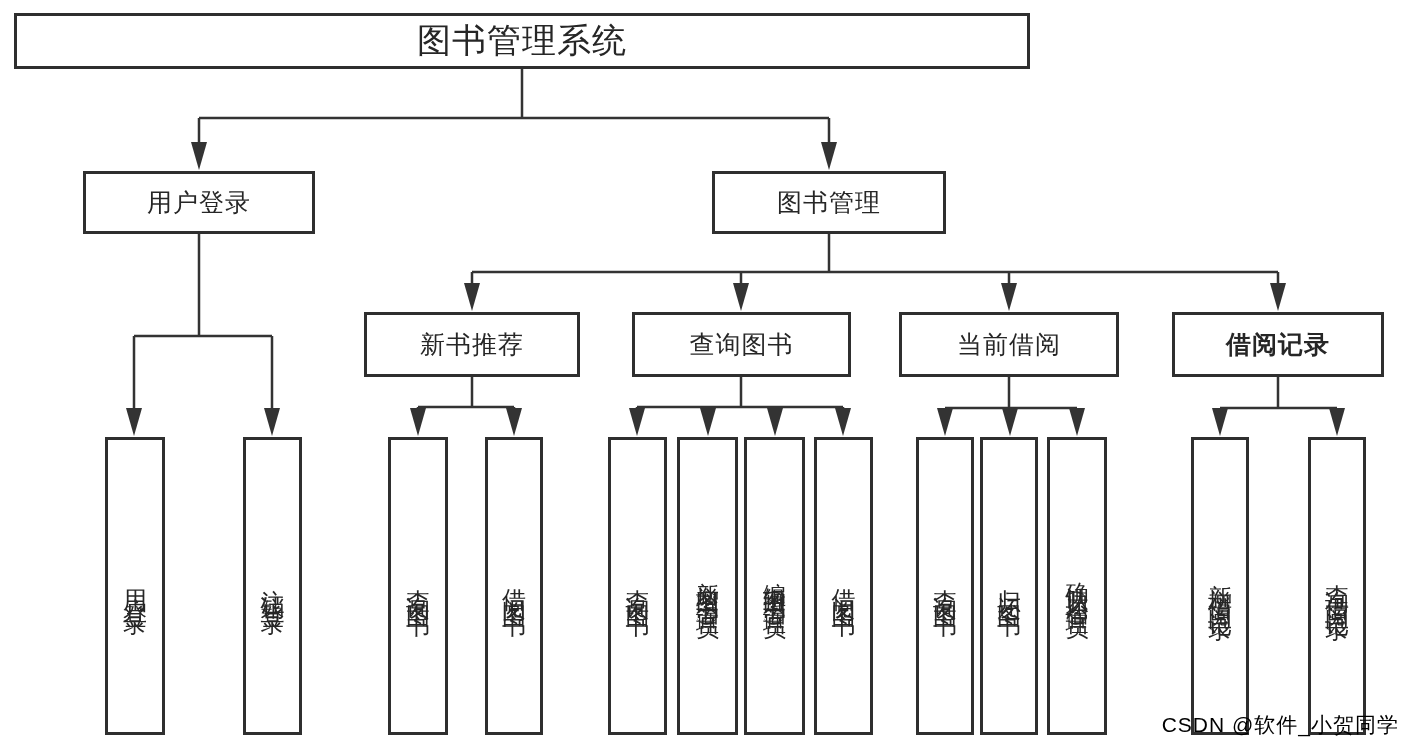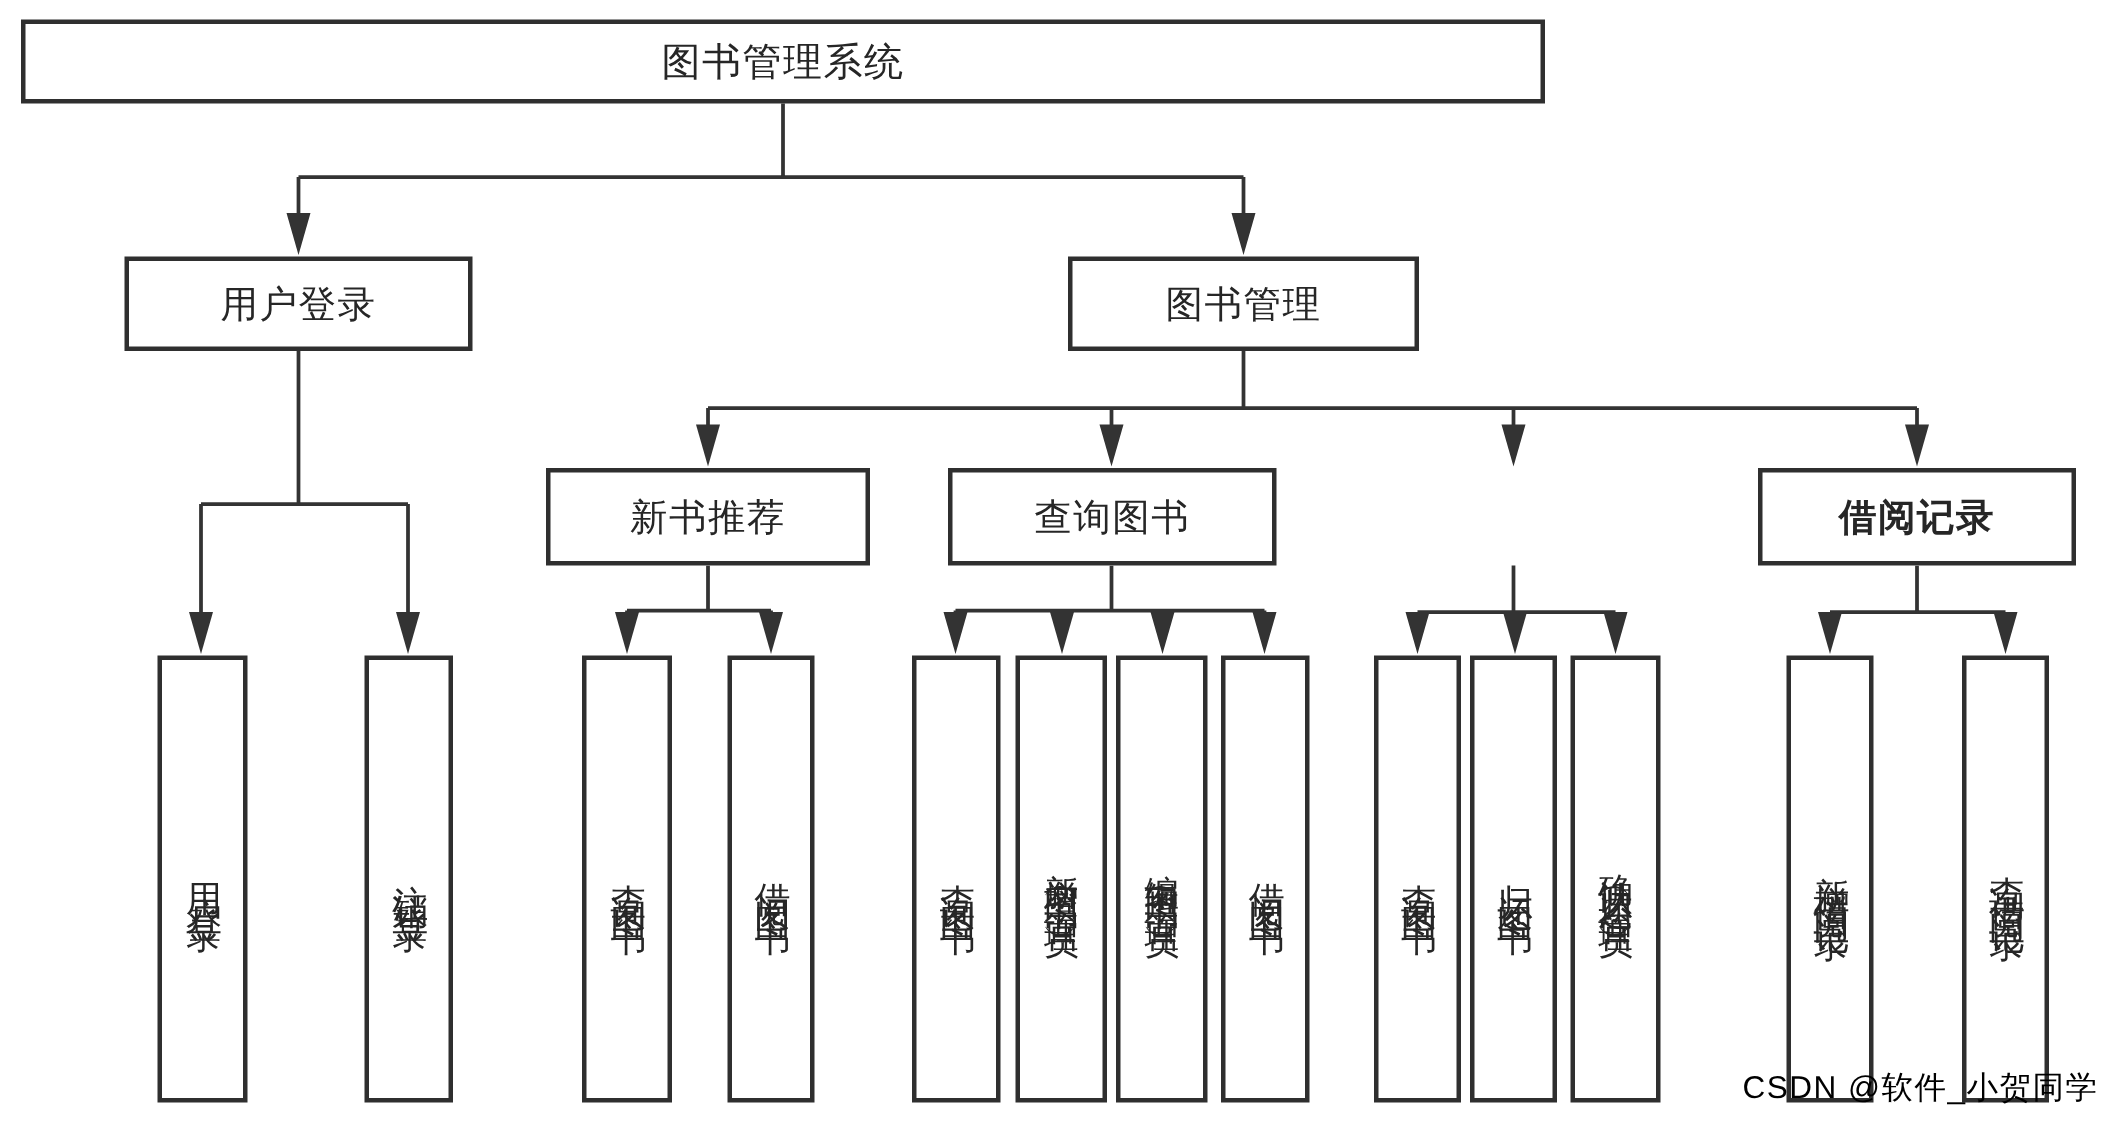--- a/index.html
+++ b/index.html
@@ -7,21 +7,21 @@
     position:relative; width:1405px; height:747px; background:#ffffff;
     font-family:"Liberation Sans","DejaVu Sans",sans-serif; overflow:hidden;
   }
   svg.wires { position:absolute; left:0; top:0; width:1405px; height:747px; }
   .node {
     position:absolute; box-sizing:border-box;
     border:3px solid #2f2f2f; background:#ffffff;
     display:flex; align-items:center; justify-content:center;
     font-size:25px; color:#262626; letter-spacing:1px; white-space:nowrap;
   }
-  .node.root { font-size:26px; }
+  .node.root { font-size:34px; }
   .leaf {
     position:absolute; top:437px; height:298px; box-sizing:border-box;
     border:3px solid #2f2f2f; background:#ffffff;
     display:flex; align-items:center; justify-content:center;
     writing-mode:vertical-rl; text-orientation:mixed;
     font-size:24px; letter-spacing:8px; line-height:1; color:#262626;
   }
   .leaf.long { font-size:23px; letter-spacing:5px; }
   .leaf.mid  { letter-spacing:7px; }
   .watermark {
@@ -74,20 +74,21 @@
     </g>
   </svg>
 
   <div class="node root" style="left:14px; top:13px; width:1016px; height:56px;">图书管理系统</div>
 
   <div class="node" style="left:83px; top:171px; width:232px; height:63px;">用户登录</div>
   <div class="node" style="left:712px; top:171px; width:234px; height:63px;">图书管理</div>
 
   <div class="node" style="left:364px; top:312px; width:216px; height:65px;">新书推荐</div>
   <div class="node" style="left:632px; top:312px; width:219px; height:65px;">查询图书</div>
+  <div class="node" style="left:899px; top:312px; width:220px; height:65px;">当前借阅</div>
   <div class="node" style="left:1172px; top:312px; width:212px; height:65px;font-weight:bold;">借阅记录</div>
 
   <div class="leaf" style="left:105px; width:60px;">用户登录</div>
   <div class="leaf" style="left:243px; width:59px;">注销登录</div>
 
   <div class="leaf" style="left:388px; width:60px;">查询图书</div>
   <div class="leaf" style="left:485px; width:58px;">借阅图书</div>
 
   <div class="leaf" style="left:608px; width:59px;">查询图书</div>
   <div class="leaf long" style="left:677px; width:61px;">新增图书（管理员）</div>

